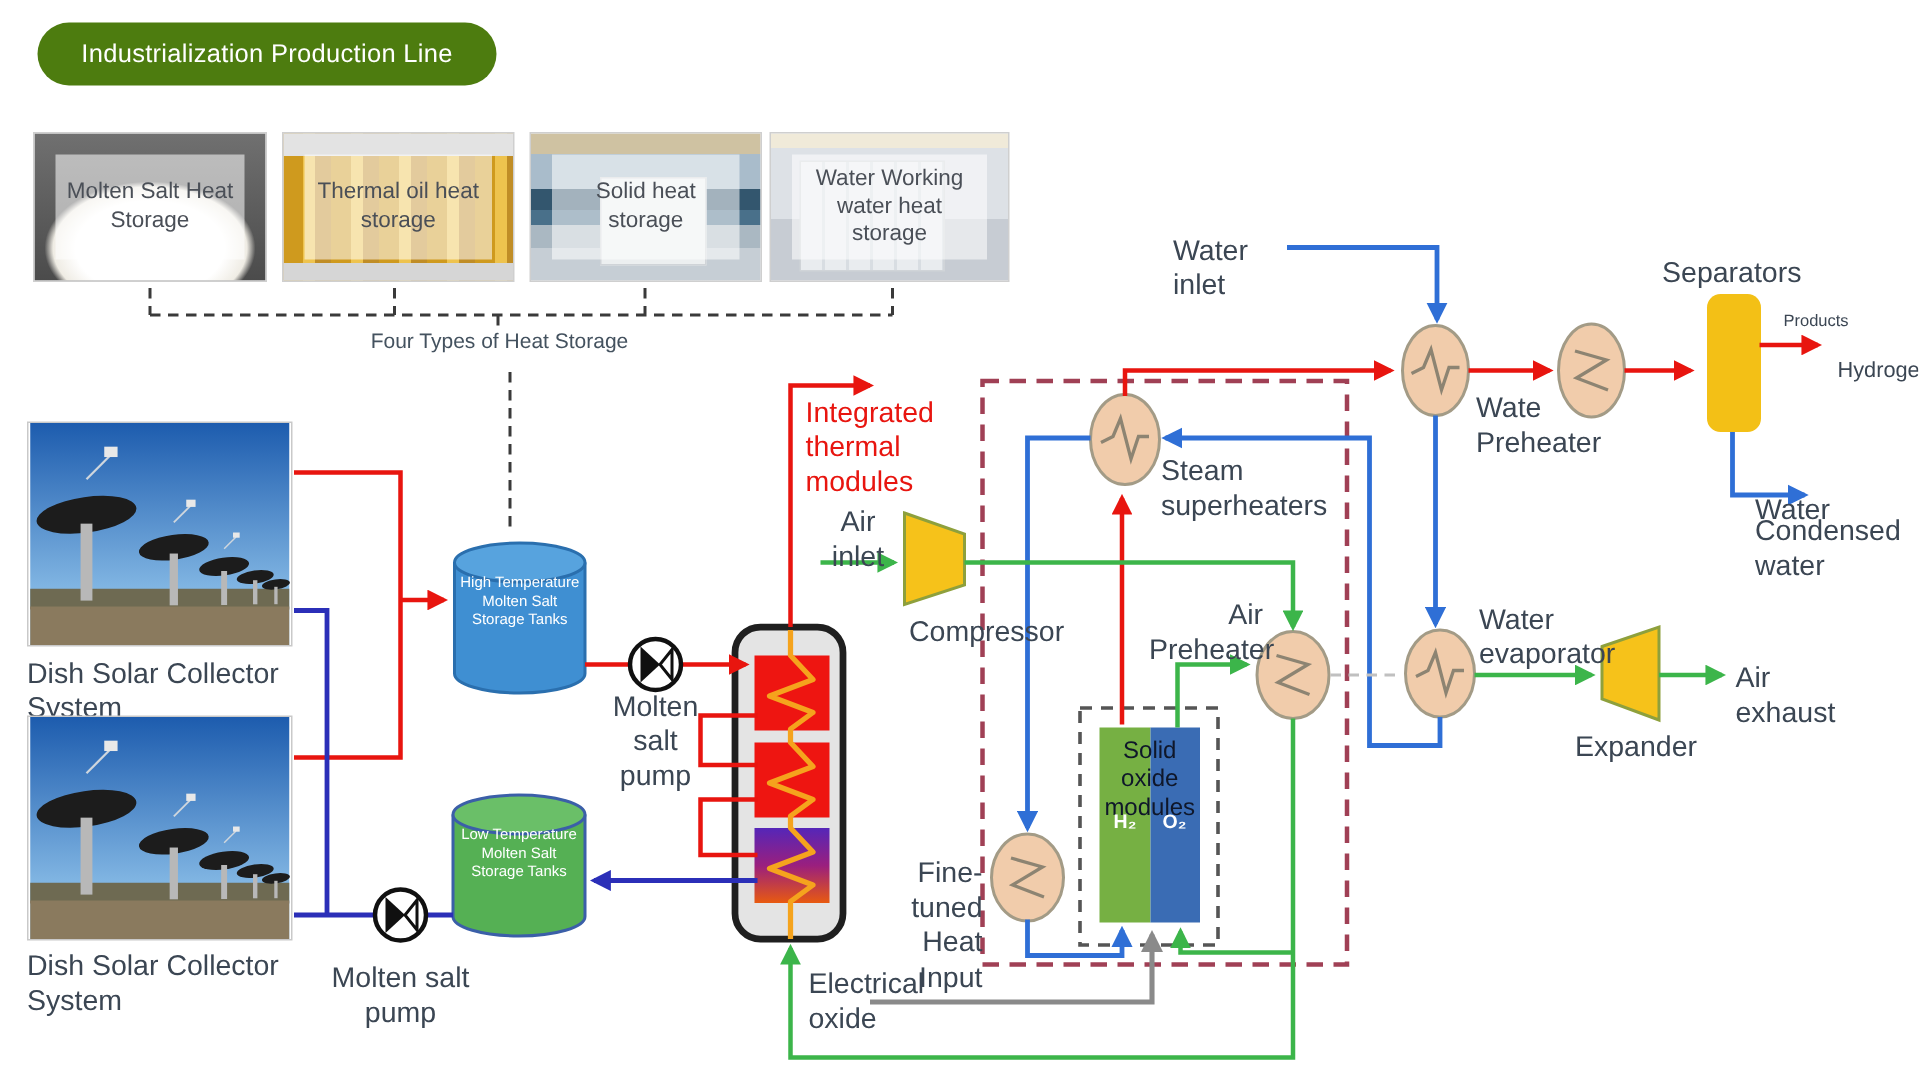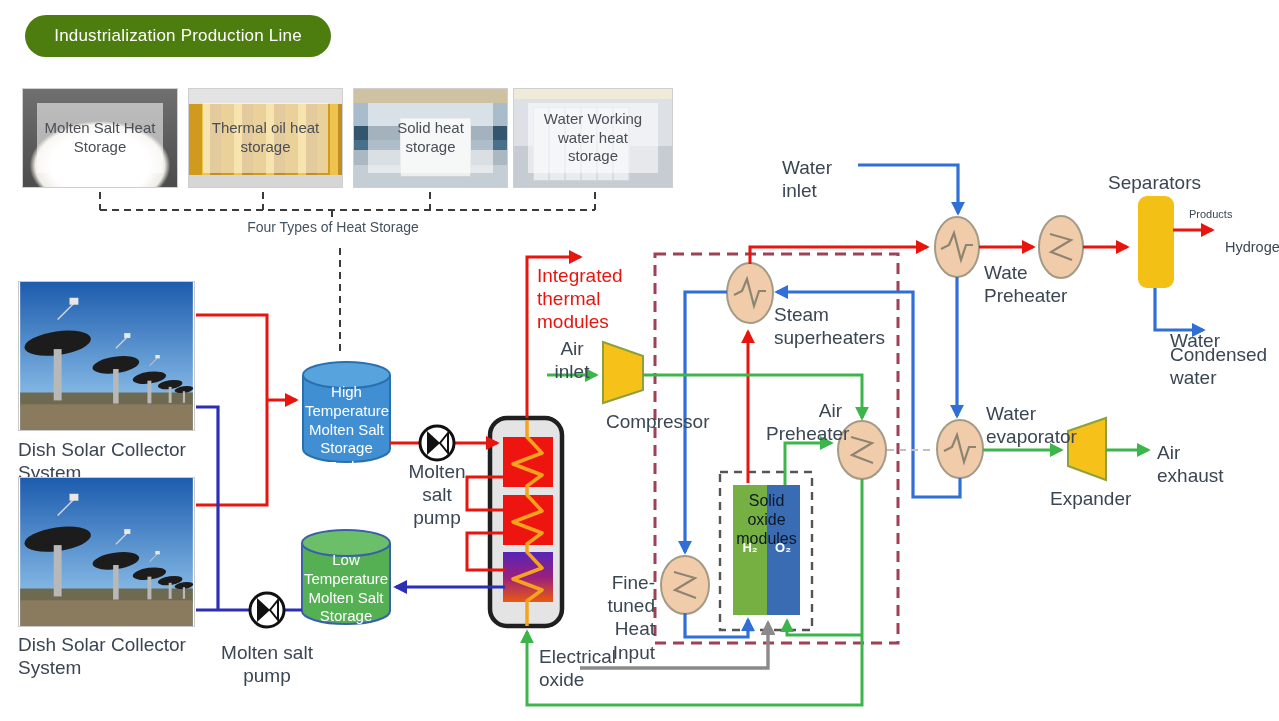--- a/index.html
+++ b/index.html
@@ -26,21 +26,21 @@
       linear-gradient(180deg,#cfc2a2 0 14%,#a9bccb 14% 38%,#33566e 38% 52%,#49708a 52% 62%,#aab8c2 62% 78%,#c6ced5 78%);}
   #tile-4{left:513px;width:160px;background:linear-gradient(180deg,#f0ead9 0 10%,#dde1e6 10% 58%,#c7ccd3 58%);}
   .bld{position:absolute;background:#eceff0;border:1px solid #d0d4d8;}
   #tile-3 .bld{left:30%;width:45%;top:30%;bottom:10%;}
   #tile-4 .bld{left:12%;width:60%;top:18%;bottom:6%;background:
       repeating-linear-gradient(90deg,#e9ecef 0 14px,#d8dde2 14px 16px);}
   
   .dishimg{position:absolute;left:18px;width:177px;height:150px;border:1px solid #c9c9c9;box-sizing:border-box;}
   .dishsvg{width:100%;height:100%;display:block;}
   
-  .cyl-text{position:absolute;color:#ffffff;font-size:15px;line-height:1.25;text-align:center;}
+  .cyl-text{position:absolute;color:#ffffff;font-size:10px;line-height:1.25;text-align:center;}
   #soec-title{left:733px;top:491px;width:67px;color:#0f172a;font-size:16px;line-height:1.2;text-align:center;}
   .gas-tag{position:absolute;color:#ffffff;font-weight:bold;font-size:13px;text-align:center;width:30px;}
   #caption-storage{left:168px;top:219px;width:330px;font-size:14px;color:#44525f;text-align:center;}
   .redtxt{color:#e8150f;}
 </style>
 </head>
 <body>
 
 <div id="stage">
 

